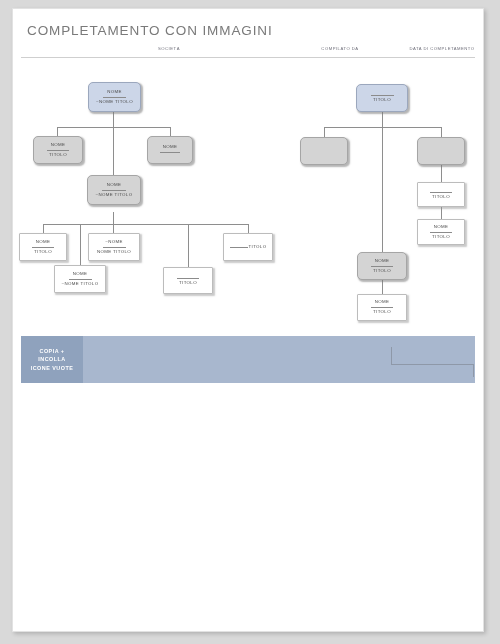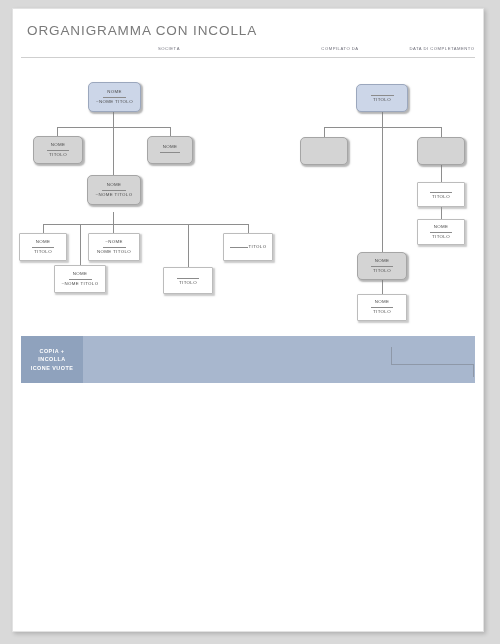--- a/index.html
+++ b/index.html
@@ -111,21 +111,21 @@
     line-height:1.55;
     text-align:center;
   }
   .bracket{position:absolute;background:#8e98a8;}
 </style>
 </head>
 <body>
 
 <div class="page">
 
-  <div class="doc-title">ORGANIGRAMMA CON INCOLLA</div>
+  <div class="doc-title">COMPLETAMENTO CON IMMAGINI</div>
 
   <div class="hdr-label hdr-soc">SOCIETÀ</div>
   <div class="hdr-label hdr-comp">COMPILATO DA</div>
   <div class="hdr-label hdr-data">DATA DI COMPLETAMENTO</div>
 
   <div class="hdr-rule"></div>
 
   <div class="chart">
 
     <div class="ln lnv" style="left:100px;top:48px;height:15px;"></div>

